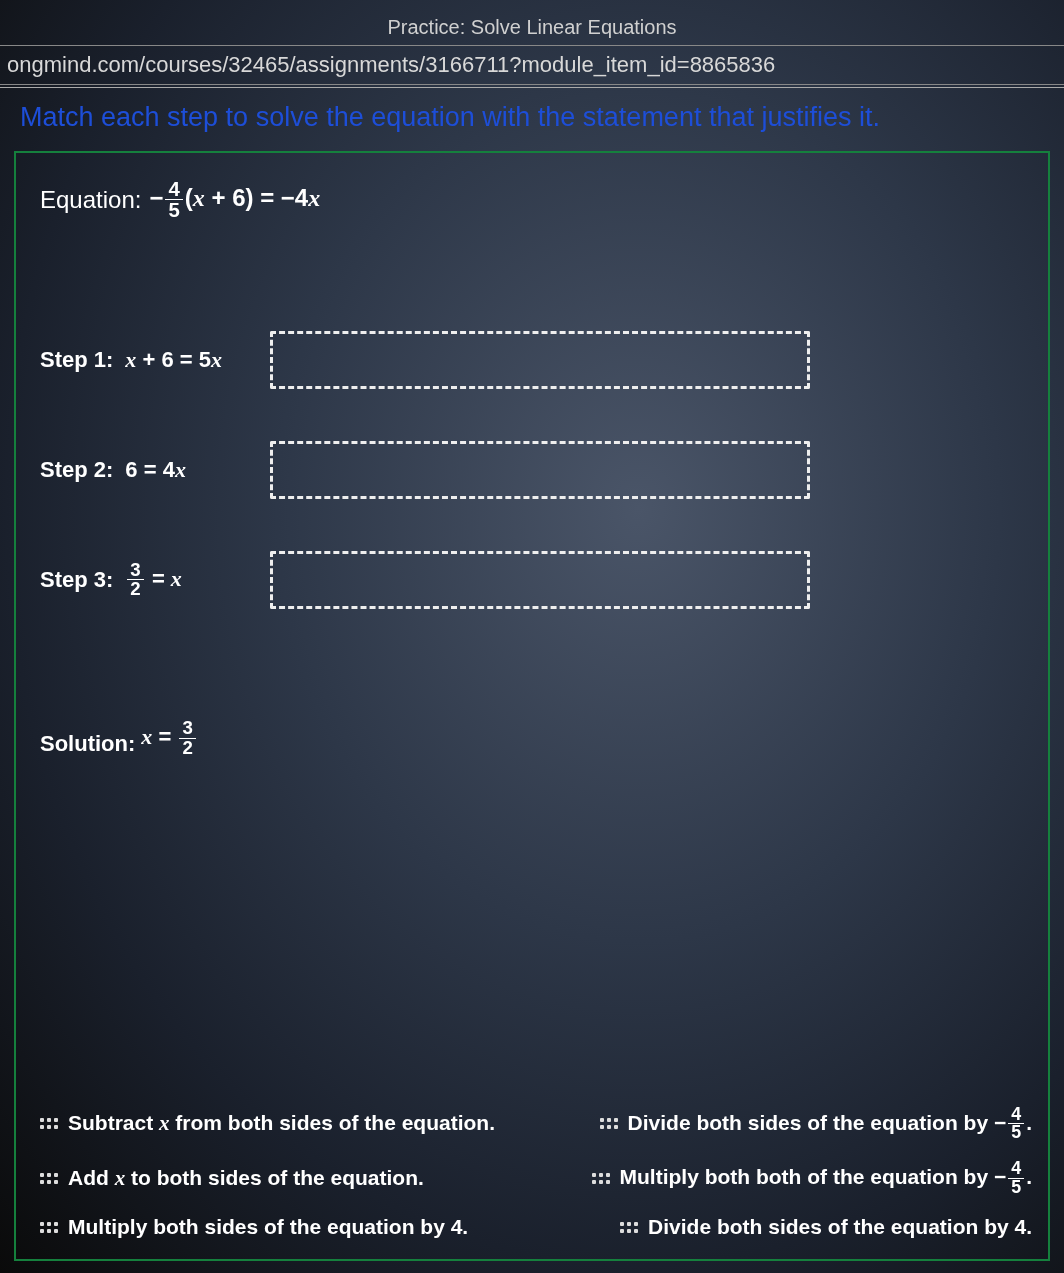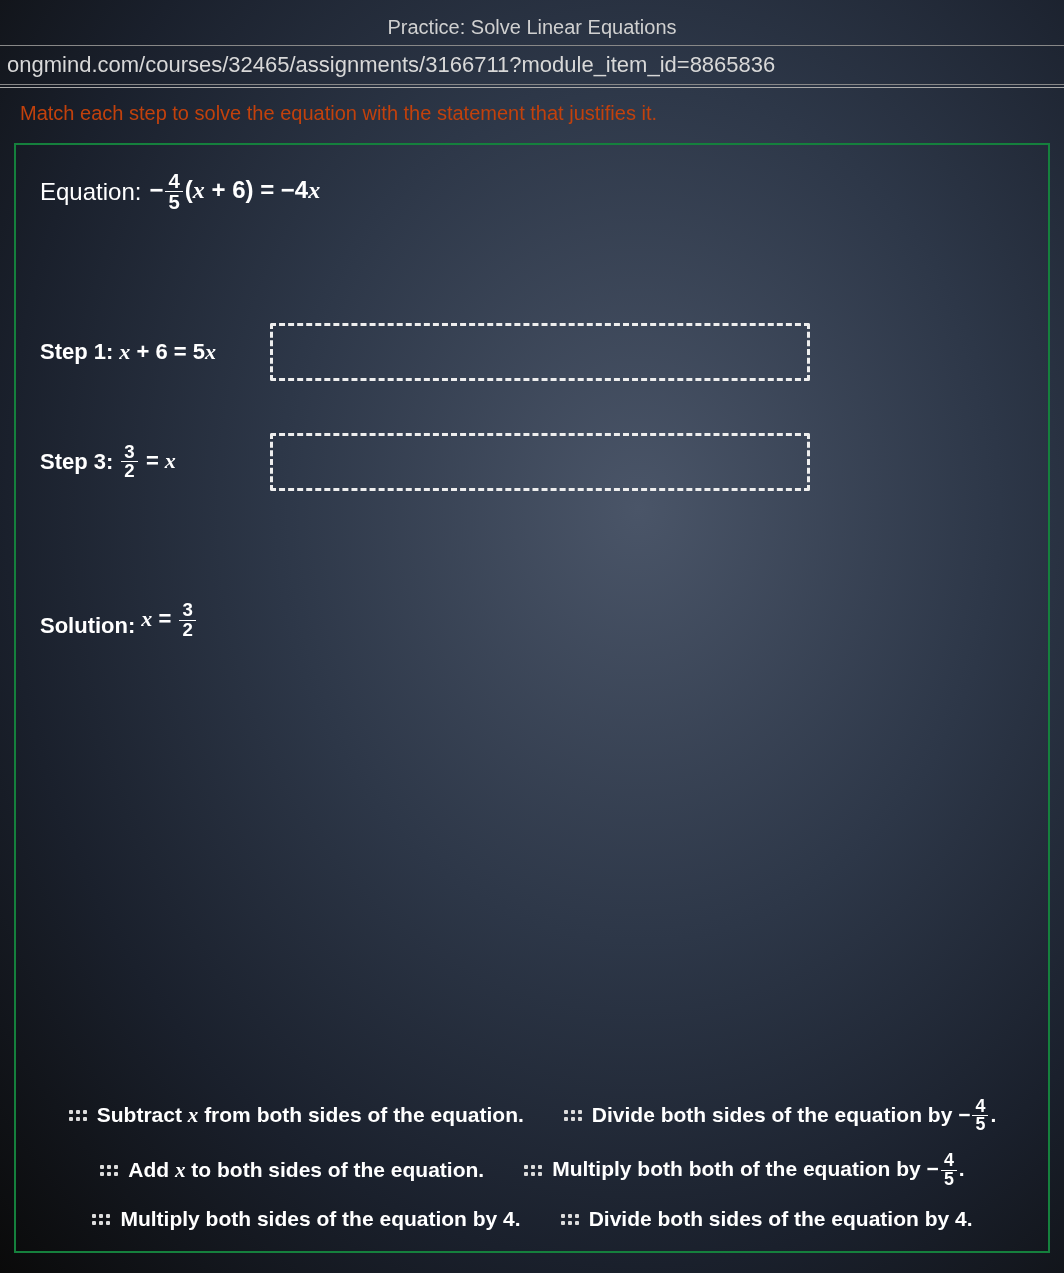--- a/index.html
+++ b/index.html
@@ -24,22 +24,22 @@
     padding: 6px 0 6px 7px;
     font-size: 22px;
     color: #d8d8d8;
     margin-top: 6px;
   }
   .bottom-line {
     border-bottom: 1px solid #aaa;
     margin-top: 2px;
   }
   .instruction {
-    font-size: 20px;
-    color: #c2410c;
+    font-size: 27px;
+    color: #1d4ed8;
     padding: 14px 17px 0 20px;
   }
   .panel {
     margin: 18px 14px 0 14px;
     border: 2px solid #15803d;
     padding: 26px 24px 30px 24px;
     min-height: 1110px;
     position: relative;
   }
   .equation-row {
@@ -55,21 +55,21 @@
     align-items: center;
     margin-bottom: 52px;
   }
   .step-label {
     font-size: 22px;
     color: #fff;
     font-weight: bold;
     width: 220px;
     display: flex;
     align-items: center;
-    gap: 6px;
+    gap: 12px;
     flex-wrap: wrap;
   }
   .drop-zone {
     flex: 0 0 540px;
     height: 58px;
     border: 3px dashed #eee;
     border-radius: 2px;
     margin-left: 10px;
   }
   .solution-row {
@@ -78,24 +78,24 @@
     font-weight: bold;
     margin-top: 110px;
     display: flex;
     align-items: flex-end;
     gap: 6px;
   }
   .options {
     position: absolute;
     bottom: 20px;
     left: 24px;
-    right: 23px;
+    right: 16px;
     display: flex;
     flex-wrap: wrap;
-    justify-content: center;
+    justify-content: space-between;
     gap: 18px 40px;
     font-size: 21px;
     color: #fff;
     font-weight: bold;
   }
   .option {
     display: flex;
     align-items: center;
     gap: 10px;
     cursor: grab;
@@ -149,20 +149,27 @@
   </div>
 
   <div class="step-row">
     <div class="step-label">
       <span>Step 1:</span>
       <span><span class="mi">x</span><span> + 6 = 5</span><span class="mi">x</span></span>
     </div>
     <div class="drop-zone"></div>
   </div>
 
+  <div class="step-row">
+    <div class="step-label">
+      <span>Step 2:</span>
+      <span><span>6 = 4</span><span class="mi">x</span></span>
+    </div>
+    <div class="drop-zone"></div>
+  </div>
 
   <div class="step-row">
     <div class="step-label">
       <span>Step 3:</span>
       <span><span class="frac">
             <span class="num">3</span>
             <span class="den">2</span>
           </span><span> = </span><span class="mi">x</span></span>
     </div>
     <div class="drop-zone"></div>

